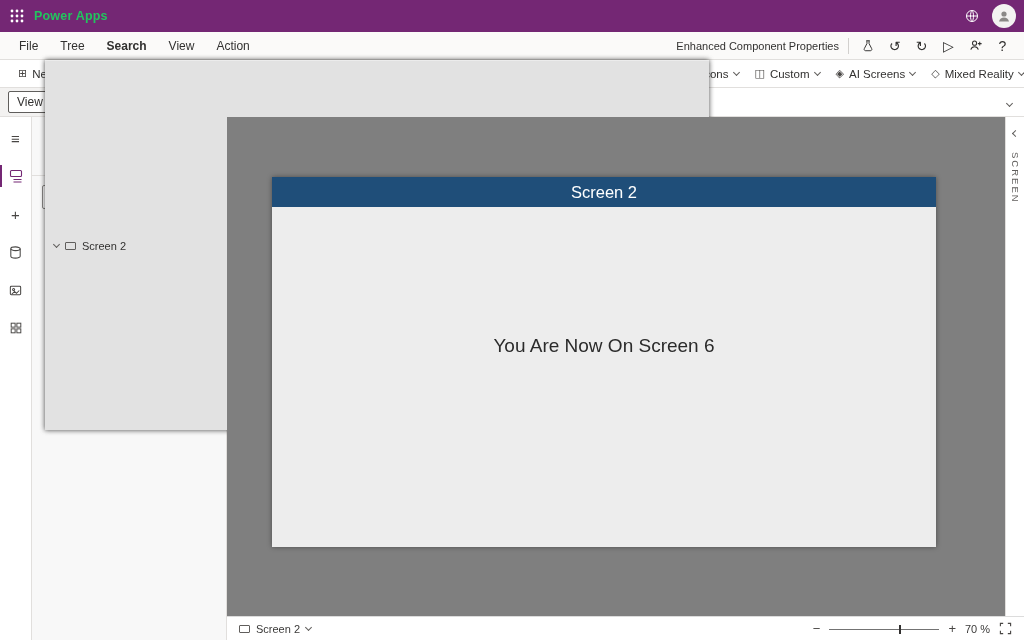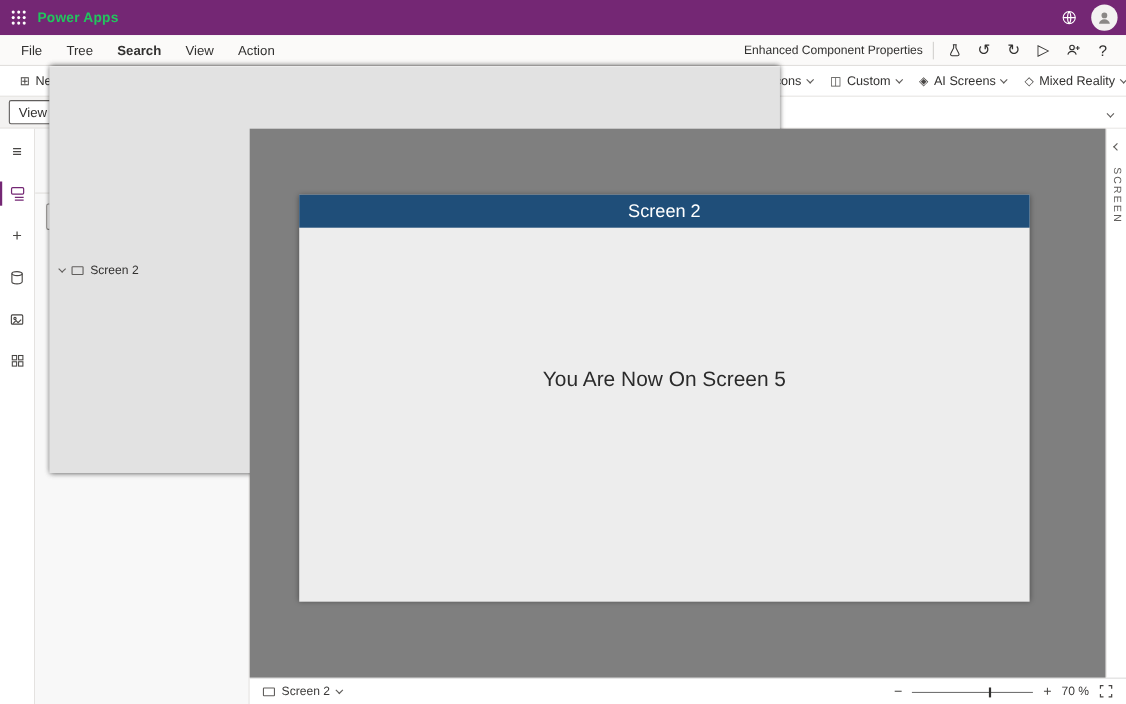--- a/index.html
+++ b/index.html
@@ -345,21 +345,21 @@
       </div>
     </div>
   </div>
 
   <div class="centercol">
     <div class="centerrow">
       <div class="stage">
         <div class="screen">
           <div class="screen-titlebar">Screen 2</div>
           <div class="screen-body">
-            <div class="screen-body-text">You Are Now On Screen 5</div>
+            <div class="screen-body-text">You Are Now On Screen 6</div>
           </div>
         </div>
       </div>
       <div class="rightstrip">
         <span class="chev left"></span>
         <span class="vertical-label">SCREEN</span>
       </div>
     </div>
     <div class="statusbar">
       <div class="screen-select">

